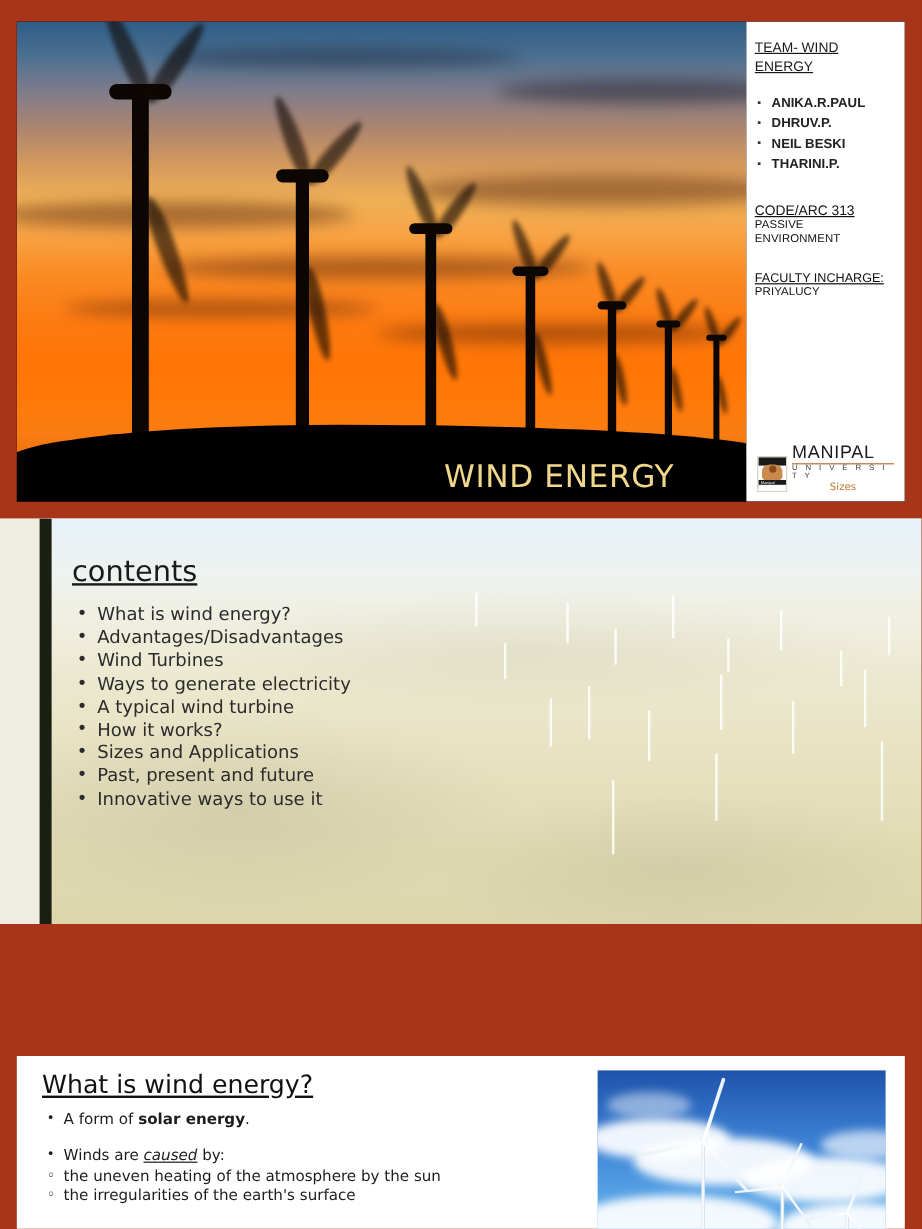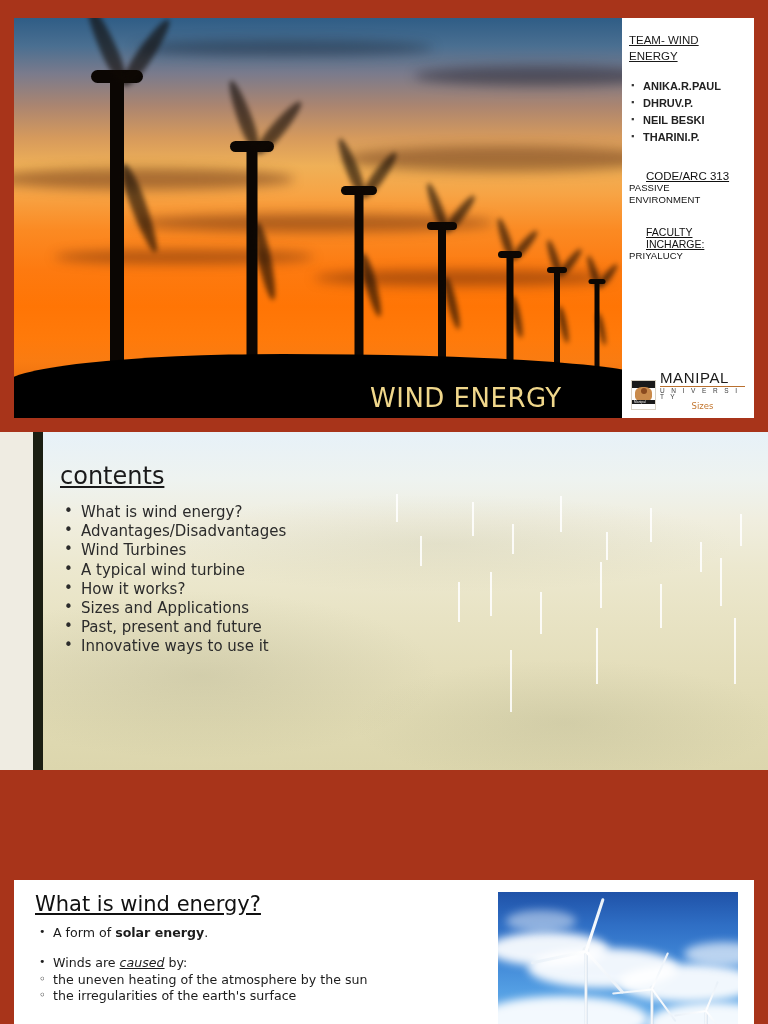--- a/index.html
+++ b/index.html
@@ -106,21 +106,21 @@
     position: relative;
     font-size: 11px; line-height: 17px;
     color: #222; padding-left: 14px;
   }
   .p1-list li::before {
     content: "\25AA";
     position: absolute; left: 2px; top: -1px;
     font-size: 9px; color: #333;
   }
   .p1-block { margin-top: 24px; }
-  .p1-ul { font-size: 11.5px; text-decoration: underline; color: #111; margin-left: 17px; }
+  .p1-ul { font-size: 11.5px; text-decoration: underline; color: #111; }
   .p1-sm { font-size: 9.5px; line-height: 12px; color: #111; letter-spacing: .1px;}
   .p1-block2 { margin-top: 20px; }
 
   .logo {
     position: absolute;
     left: 6px; bottom: 6px;
     width: 120px; height: 44px;
     background: #fff;
     display: flex; align-items: flex-end;
     padding: 2px 3px;
@@ -429,20 +429,21 @@
       <div class="wt" style="left:356px;top:62px;width:1.5px;height:28px;"></div>
     </div>
     <div class="s2-bar"></div>
 
     <div class="s2-body">
       <div class="s2-title">contents</div>
       <ul class="s2-list">
         <li>What is wind energy?</li>
         <li>Advantages/Disadvantages</li>
         <li> Wind Turbines</li>
+        <li>Ways to generate electricity</li>
         <li>A typical wind turbine</li>
         <li>How it works?</li>
         <li>Sizes and Applications</li>
         <li>Past, present and future</li>
         <li>Innovative ways to use it</li>
       </ul>
     </div>
   </div>
 
   <div class="slide3">

